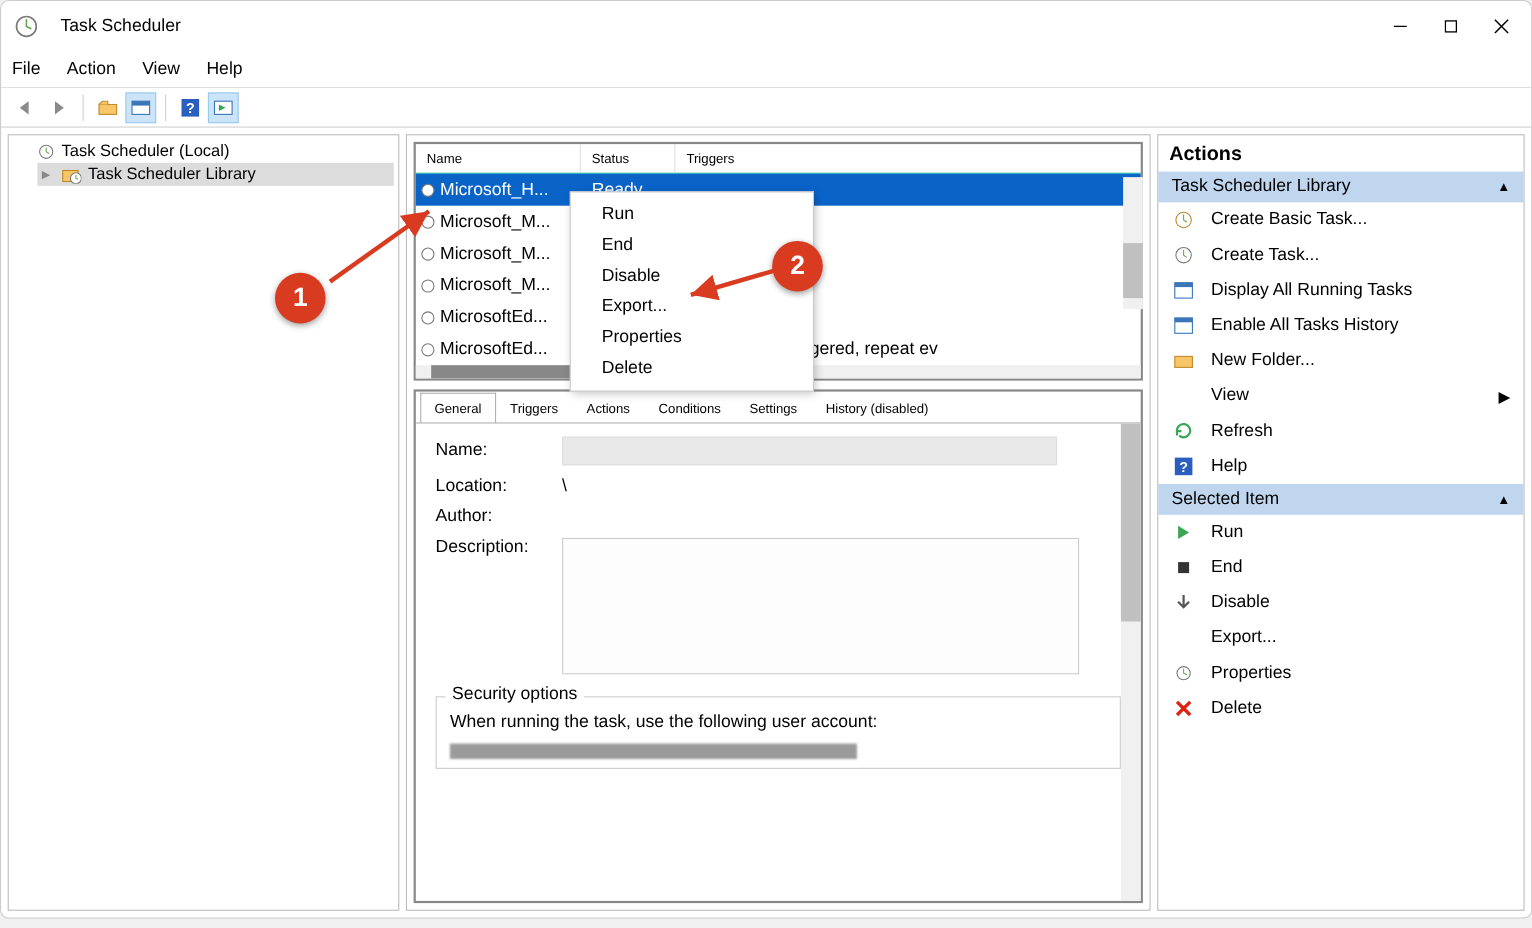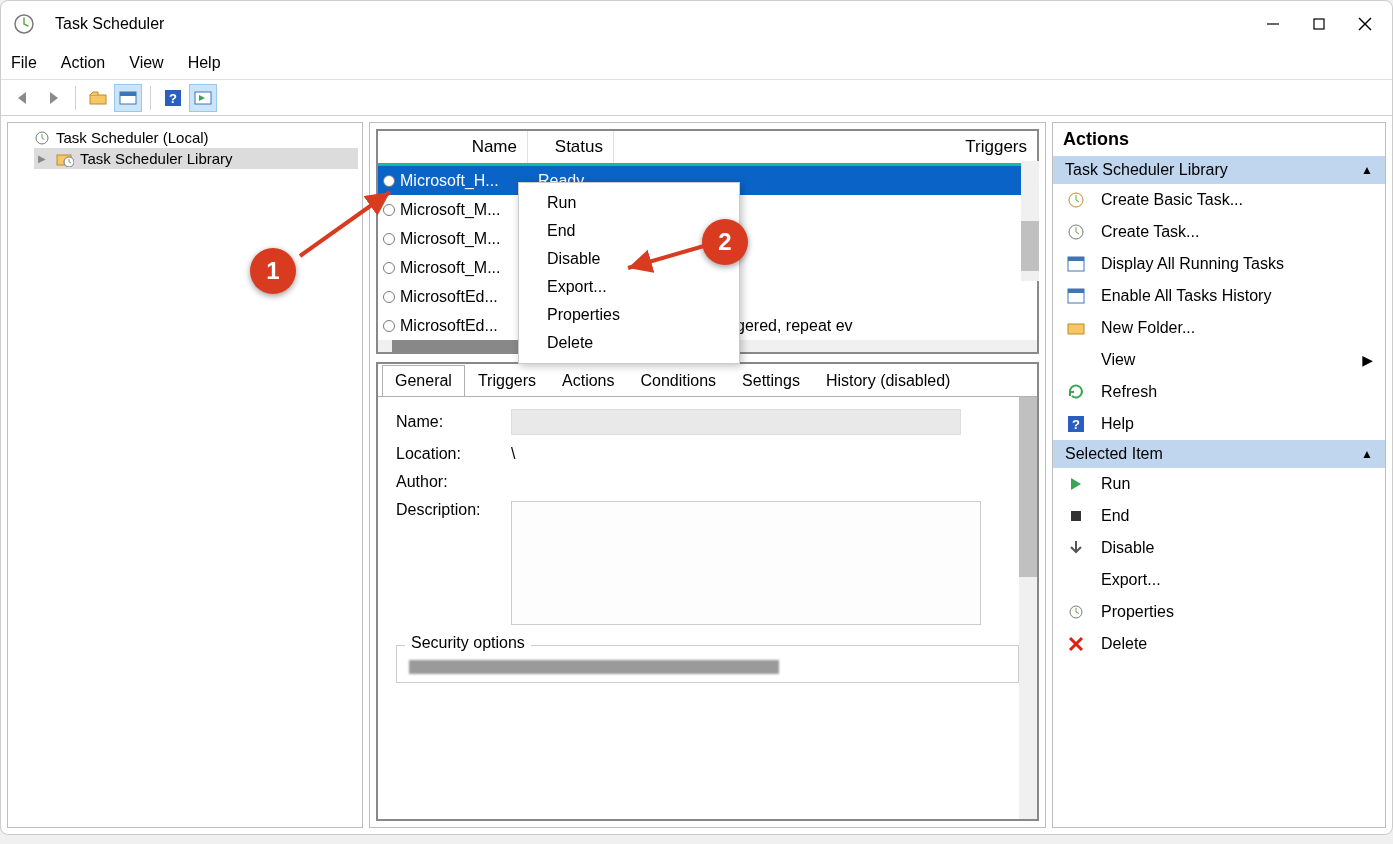--- a/index.html
+++ b/index.html
@@ -30,21 +30,21 @@
 .tree-pane { width: 356px; border: 1px solid #bdbdbd; background: #fff; padding: 4px; font-size: 15px; }
 .tree-item { display: flex; align-items: center; gap: 6px; padding: 2px 4px; }
 .tree-item.child { margin-left: 22px; }
 .tree-item.sel { background: #dcdcdc; }
 .tree-item .exp { width: 12px; color: #888; font-size: 10px; }
 
 
 .center-pane { flex: 1; display: flex; flex-direction: column; gap: 8px; border: 1px solid #bdbdbd; padding: 6px; position: relative; }
 
 .list-wrap { border: 2px solid #888; flex: 0 0 auto; position: relative; }
-.list-head { display: flex; font-size: 17px; border-bottom: 3px solid #14b8a6; text-align: right; }
+.list-head { display: flex; font-size: 12px; border-bottom: 1px solid #14b8a6; }
 .list-head div { padding: 6px 10px; border-right: 1px solid #e0e0e0; }
 .list-head .c-name { width: 150px; }
 .list-head .c-status { width: 86px; }
 .list-head .c-trig { flex: 1; border-right: none; }
 
 .list-body { position: relative; }
 .list-row { display: flex; align-items: center; font-size: 16px; height: 29px; }
 .list-row.sel { background: #0a64c8; color: #fff; }
 .list-row .ico { width: 22px; display: flex; justify-content: center; }
 .list-row .c-name { width: 128px; overflow: hidden; white-space: nowrap; }
@@ -55,21 +55,21 @@
 
 .hbar { height: 12px; background: #f0f0f0; display: flex; }
 .hbar .th { width: 180px; height: 100%; background: #888; margin-left: 14px; }
 
 
 .ctx { position: absolute; left: 140px; top: 16px; width: 222px; background: #fff; border: 1px solid #ccc; box-shadow: 2px 2px 8px rgba(0,0,0,0.25); padding: 6px 0; z-index: 20; }
 .ctx .mi { padding: 5px 28px; font-size: 16px; }
 
 
 .detail-wrap { flex: 1; border: 2px solid #888; display: flex; flex-direction: column; position: relative; }
-.tabs { display: flex; align-items: flex-end; padding-left: 4px; font-size: 16px; }
+.tabs { display: flex; align-items: flex-end; padding-left: 4px; font-size: 12px; }
 .tabs .tab { padding: 6px 12px; border: 1px solid transparent; position: relative; top: 1px; }
 .tabs .tab.active { background: #fff; border: 1px solid #b0b0b0; border-bottom: 1px solid #fff; }
 .tabcontent { border-top: 1px solid #b0b0b0; flex: 1; padding: 12px 18px; position: relative; }
 .field-row { display: flex; align-items: center; margin-bottom: 10px; font-size: 16px; }
 .field-row .lbl { width: 115px; }
 .field-row .val-input { flex: 0 0 450px; height: 26px; background: #e9e9e9; border: 1px solid #ddd; }
 .field-row .val-text {}
 .desc-box { width: 470px; height: 124px; background: #fdfdfd; border: 1px solid #ccc; }
 .fieldset { border: 1px solid #ccc; padding: 14px 12px 8px; position: relative; margin-top: 20px; }
 .fieldset .legend { position: absolute; top: -12px; left: 8px; background: #fff; padding: 0 6px; font-size: 16px; }
@@ -304,20 +304,21 @@
           </div>
           <div class="field-row">
             <span class="lbl">Author:</span>
           </div>
           <div class="field-row" style="align-items:flex-start">
             <span class="lbl">Description:</span>
             <div class="desc-box"></div>
           </div>
           <div class="fieldset">
             <span class="legend">Security options</span>
+            <div style="font-size:16px;margin-bottom:10px">When running the task, use the following user account:</div>
             <div class="blurbar"></div>
           </div>
           <div class="detail-scroll">
               <div class="thumb"></div>
             </div>
         </div>
       </div>
 
     </div>
 

